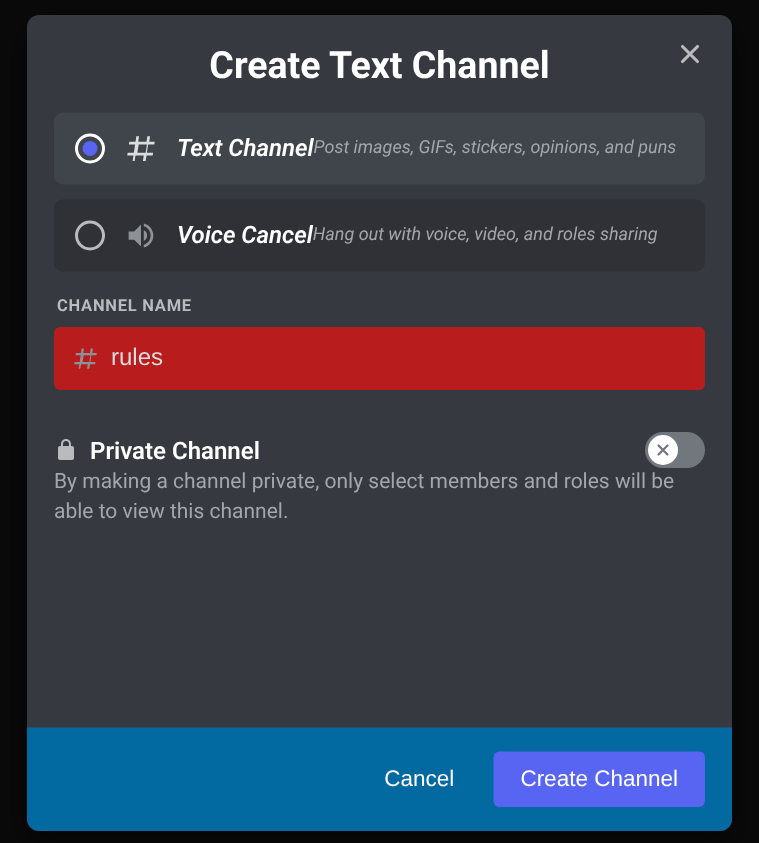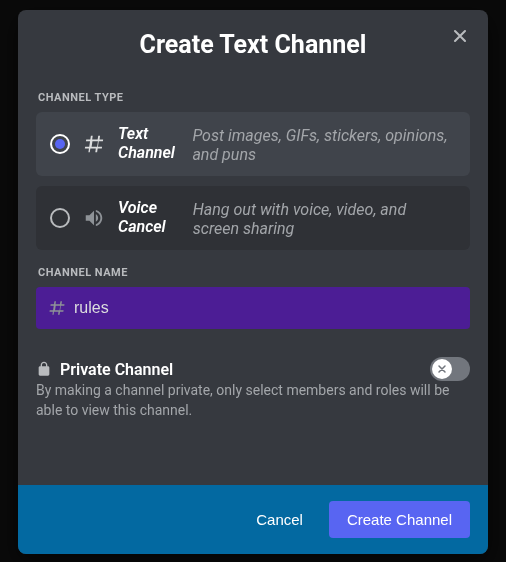--- a/index.html
+++ b/index.html
@@ -101,23 +101,23 @@
       height: 24px;
       display: flex;
       align-items: center;
       justify-content: center;
       color: #8e9297;
       flex-shrink: 0;
     }
     .type-option.selected .type-icon { color: #dcddde; }
     .type-text { display: flex; flex-direction: row; font-style: italic; }
     .type-title { color: #ffffff; font-size: 16px; font-weight: 600; line-height: 1.2; }
-    .type-desc { color: #a3a6aa; font-size: 16px; margin-top: 2px; }
+    .type-desc { color: #a3a6aa; font-size: 12px; margin-top: 2px; text-align: center; }
     .name-input-wrap {
-      background: #4c1d95;
+      background: #b91c1c;
       border-radius: 4px;
       height: 42px;
       display: flex;
       align-items: center;
       padding: 0 12px;
       gap: 8px;
       margin-top: 4px;
     }
     .name-hash { color: #8e9297; display:flex; align-items:center; }
     .name-input {
@@ -209,21 +209,20 @@
         </svg>
     </span>
   </div>
 
   <div class="modal-header">
     <h2 class="modal-title">Create Text Channel</h2>
   </div>
 
   <div class="modal-body">
 
-    <div class="section-label">CHANNEL TYPE</div>
 
     <div class="type-option selected">
       <div class="radio">
           <div class="radio-dot"></div>
         </div>
       <div class="type-icon">
         <svg viewBox="0 0 24 24" width="22" height="22" fill="currentColor">
             <path d="M5.9 21l.6-4H2l.3-2h4.5l.9-6H3.2l.3-2h4.5l.6-4h2l-.6 4h6l.6-4h2l-.6 4H22l-.3 2h-4.5l-.9 6h4.5l-.3 2h-4.5l-.6 4h-2l.6-4h-6l-.6 4h-2zm3.5-6h6l.9-6h-6l-.9 6z"></path>
           </svg>
       </div>
@@ -235,21 +234,21 @@
 
     <div class="type-option">
       <div class="radio"></div>
       <div class="type-icon">
         <svg viewBox="0 0 24 24" width="22" height="22" fill="currentColor">
             <path d="M3 9v6h4l5 5V4L7 9H3zm13.5 3c0-1.8-1-3.3-2.5-4v8c1.5-.7 2.5-2.2 2.5-4zM14 3.2v2.1c2.9.9 5 3.5 5 6.7s-2.1 5.8-5 6.7v2.1c4-.9 7-4.5 7-8.8s-3-7.9-7-8.8z"></path>
           </svg>
       </div>
       <div class="type-text">
         <div class="type-title">Voice Cancel</div>
-        <div class="type-desc">Hang out with voice, video, and screen sharing</div>
+        <div class="type-desc">Hang out with voice, video, and roles sharing</div>
       </div>
     </div>
 
     <div class="section-label">CHANNEL NAME</div>
 
     <div class="name-input-wrap">
       <span class="name-hash">
         <svg viewBox="0 0 24 24" width="18" height="18" fill="currentColor">
             <path d="M5.9 21l.6-4H2l.3-2h4.5l.9-6H3.2l.3-2h4.5l.6-4h2l-.6 4h6l.6-4h2l-.6 4H22l-.3 2h-4.5l-.9 6h4.5l-.3 2h-4.5l-.6 4h-2l.6-4h-6l-.6 4h-2zm3.5-6h6l.9-6h-6l-.9 6z"></path>
           </svg>

